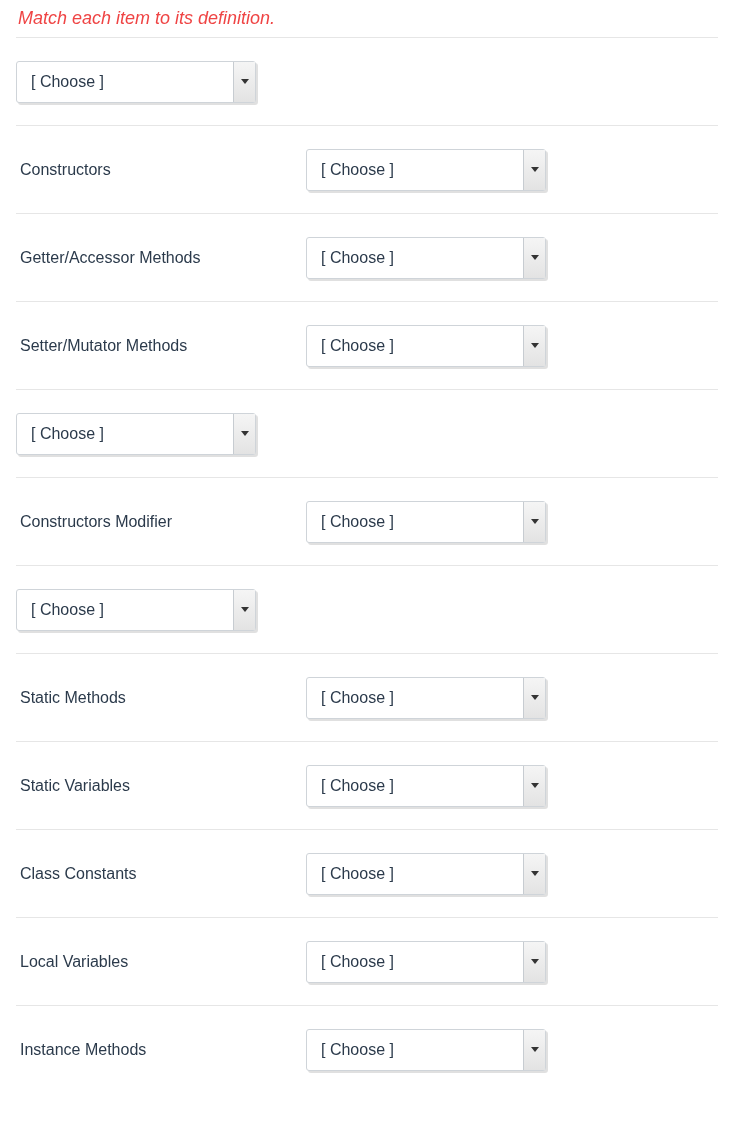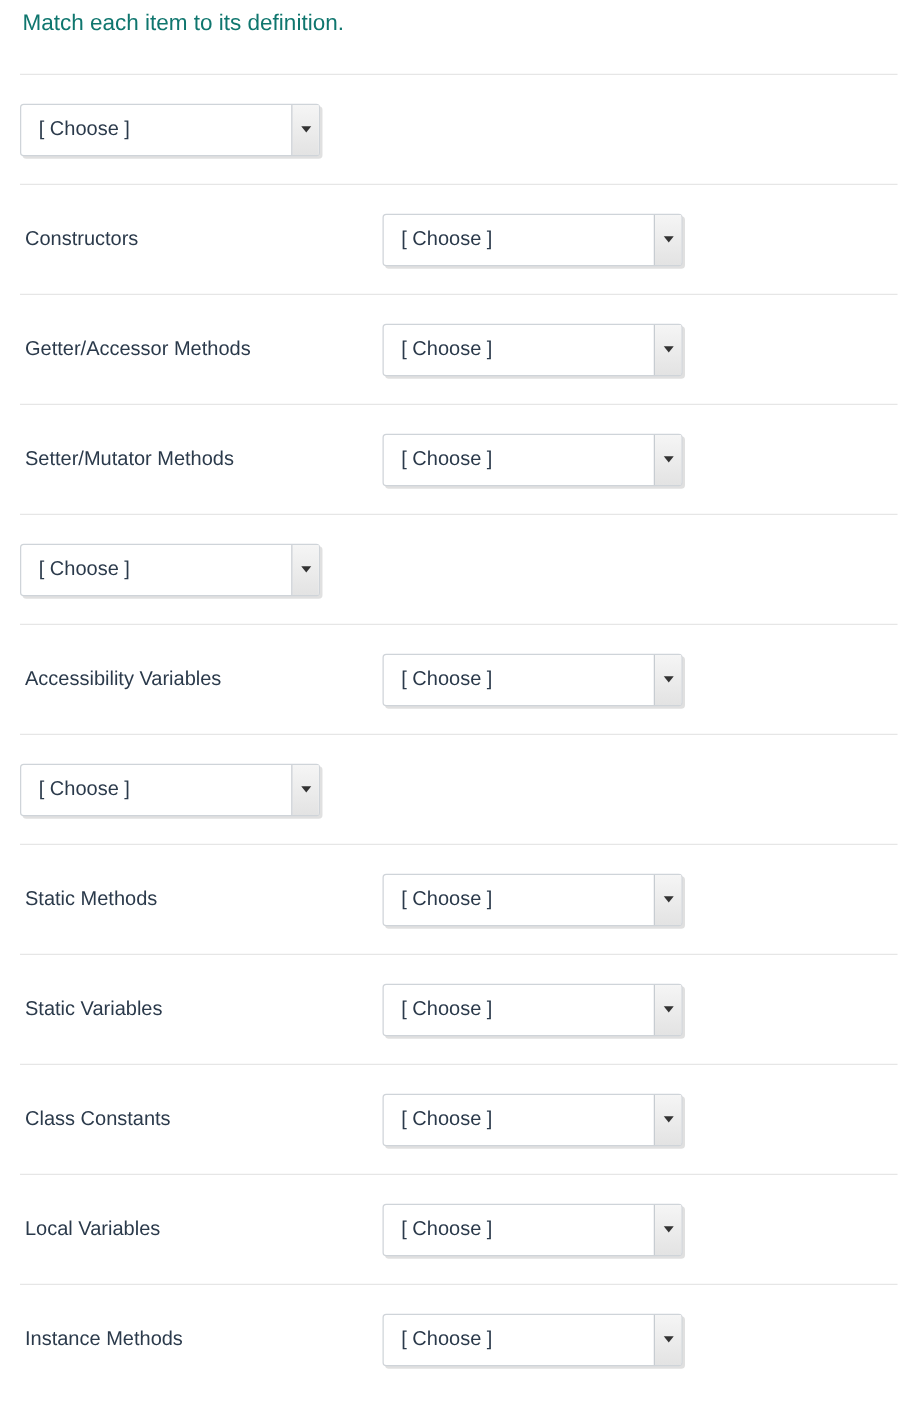--- a/index.html
+++ b/index.html
@@ -7,23 +7,24 @@
       font-family: "Helvetica Neue", Helvetica, Arial, sans-serif;
       background: #fff;
       width: 734px;
       color: #2b3a4b;
     }
     .page {
       padding: 8px 16px 20px 16px;
     }
     .instruction {
       font-size: 18px;
-      color: #0f766e;
-      margin-bottom: 30px;
+      color: #ef4444;
+      margin-bottom: 8px;
       padding-left: 2px;
+      font-style: italic;
     }
     .row {
       display: flex;
       align-items: center;
       border-top: 1px solid #e6e6e6;
       min-height: 88px;
       padding: 20px 0;
     }
     .label-cell {
       width: 290px;
@@ -123,21 +124,21 @@
         <div class="select-cell">
           <div class="dropdown">
             <span class="dd-text">[ Choose ]</span>
             <span class="dd-btn">
               <span class="dd-caret"></span>
             </span>
           </div>
         </div>
       </div>
       <div class="row">
-        <div class="label-cell">Accessibility Variables</div>
+        <div class="label-cell">Constructors Modifier</div>
         <div class="select-cell">
           <div class="dropdown">
             <span class="dd-text">[ Choose ]</span>
             <span class="dd-btn">
               <span class="dd-caret"></span>
             </span>
           </div>
         </div>
       </div>
       <div class="row">

